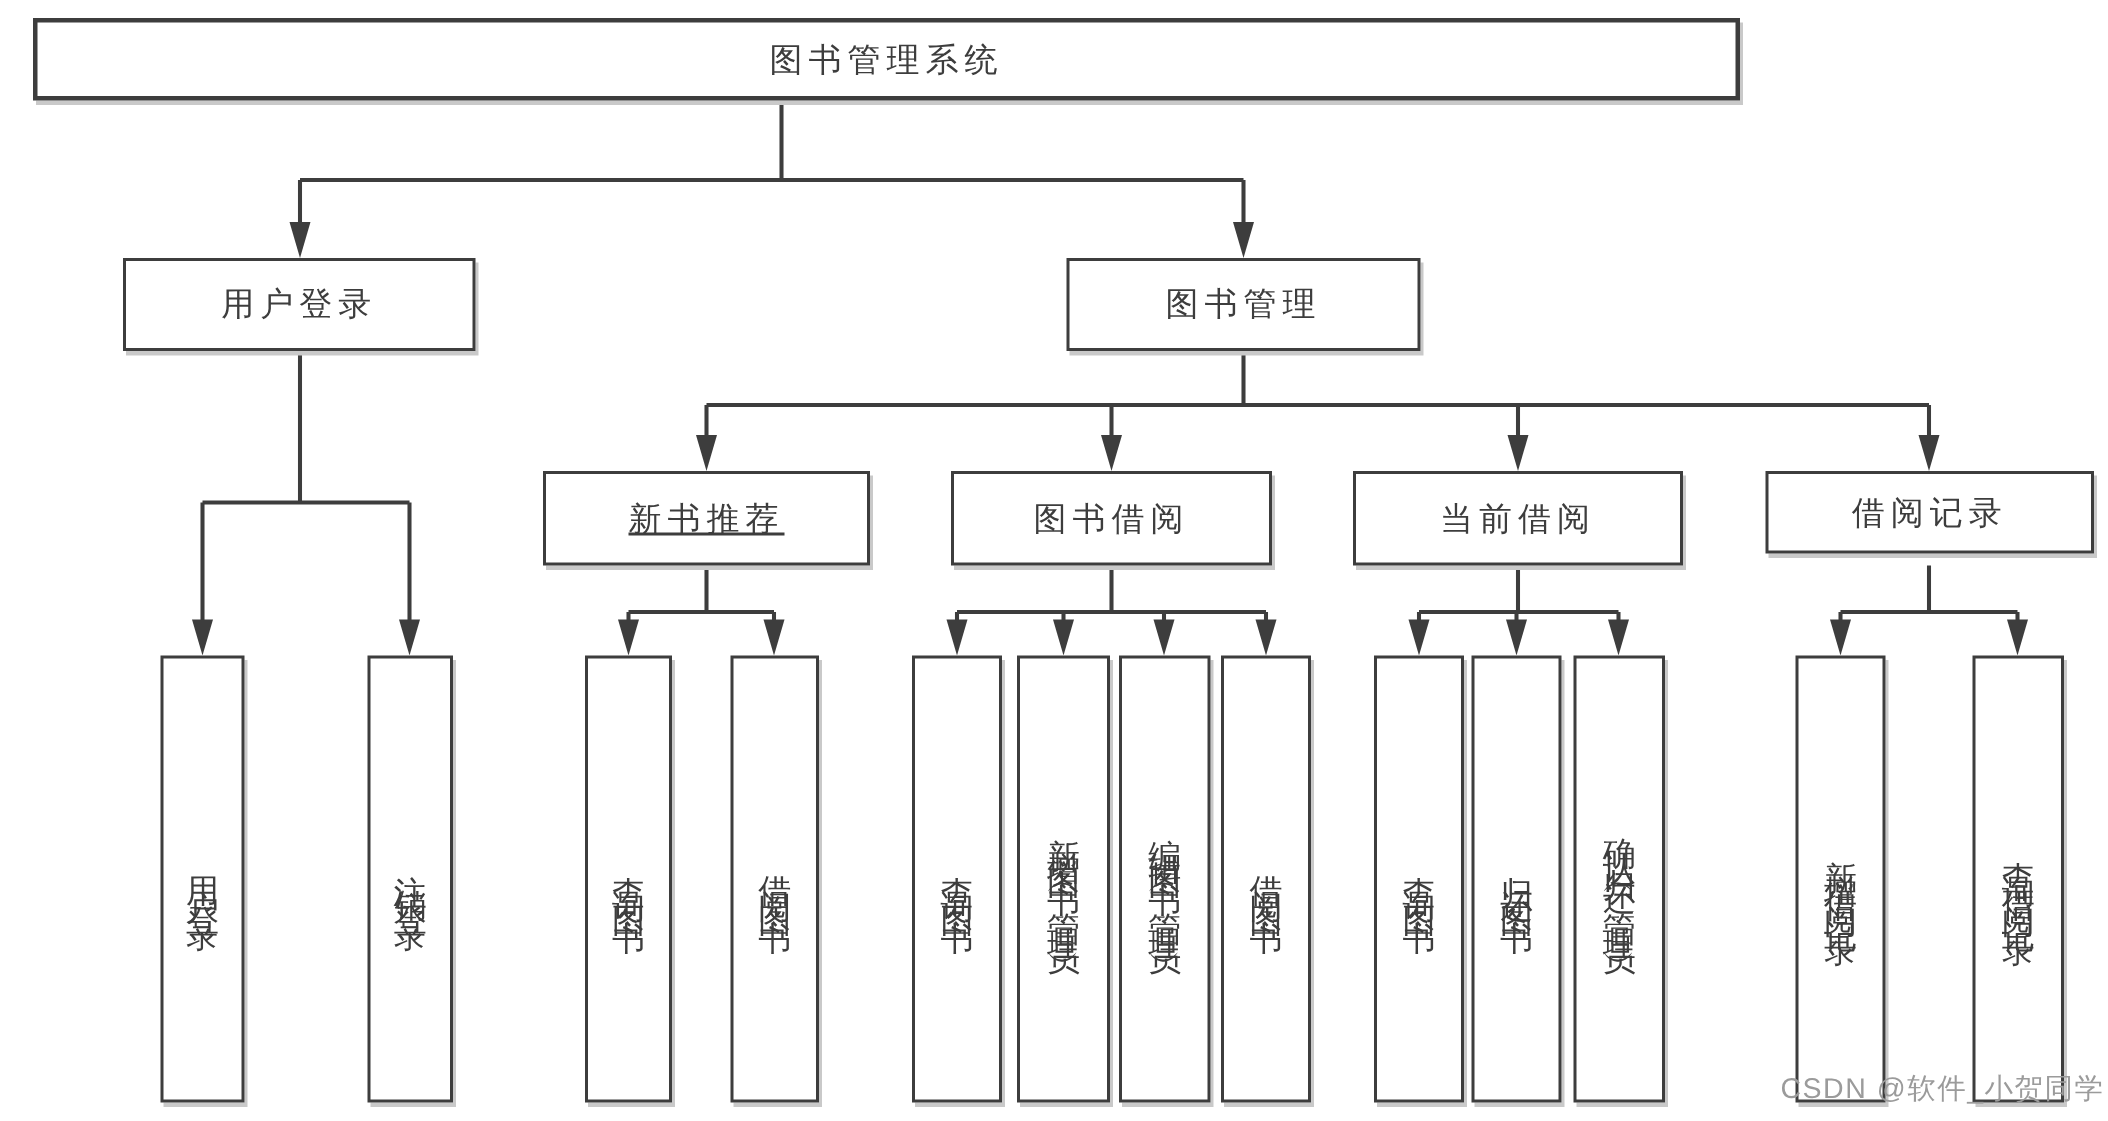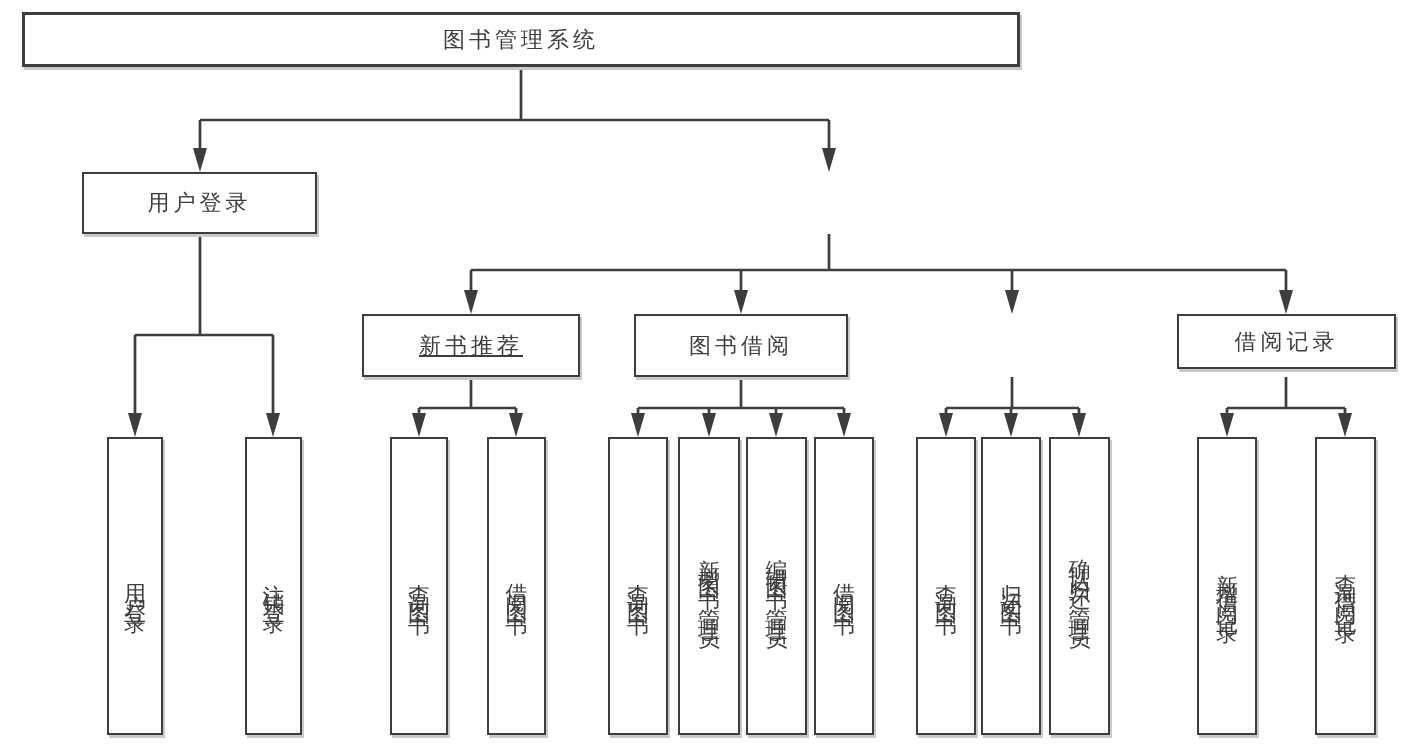--- a/index.html
+++ b/index.html
@@ -38,21 +38,21 @@
   .root { border-width: 3px; }
   .leaf {
     top: 437px;
     height: 298px;
     writing-mode: vertical-rl;
     text-orientation: mixed;
     letter-spacing: 10px;
     line-height: 1;
   }
   
-  .n-root        { left: 22px;   top: 12px;  width: 998px; height: 55px; }
+  .n-root        { left: 22px;   top: 12px;  width: 1138px; height: 55px; }
   .n-userlogin   { left: 82px;   top: 172px; width: 235px; height: 62px; }
   .n-bookmgmt    { left: 711px;  top: 172px; width: 236px; height: 62px; }
   .n-newbook     { left: 362px;  top: 314px; width: 218px; height: 63px; text-decoration: underline; }
   .n-bookborrow  { left: 634px;  top: 314px; width: 214px; height: 63px; text-align: center; }
   .n-currentbrw  { left: 902px;  top: 314px; width: 220px; height: 63px; }
   .n-borrowrec   { left: 1177px; top: 314px; width: 219px; height: 55px; }
   .l-1  { left: 107px;  width: 56px; }
   .l-2  { left: 245px;  width: 57px; }
   .l-3  { left: 390px;  width: 58px; }
   .l-4  { left: 487px;  width: 59px; }
@@ -112,36 +112,39 @@
     <polygon class="arrow" points="1072,413 1086,413 1079,437"></polygon>
 
     <path class="connector" d="M1286 377 V408 M1227 408 H1345 M1227 408 V418 M1345 408 V418"></path>
     <polygon class="arrow" points="1220,413 1234,413 1227,437"></polygon>
     <polygon class="arrow" points="1338,413 1352,413 1345,437"></polygon>
   </svg>
 
   <div class="node root n-root">图书管理系统</div>
 
   <div class="node n-userlogin">用户登录</div>
+  <div class="node n-bookmgmt">图书管理</div>
 
   <div class="node n-newbook">新书推荐</div>
   <div class="node n-bookborrow">图书借阅</div>
+  <div class="node n-currentbrw">当前借阅</div>
   <div class="node n-borrowrec">借阅记录</div>
 
   <div class="node leaf l-1">用户登录</div>
   <div class="node leaf l-2">注销登录</div>
 
   <div class="node leaf l-3">查询图书</div>
   <div class="node leaf l-4">借阅图书</div>
 
   <div class="node leaf l-5">查询图书</div>
   <div class="node leaf l-6">新增图书（管理员）</div>
   <div class="node leaf l-7">编辑图书（管理员）</div>
   <div class="node leaf l-8">借阅图书</div>
 
   <div class="node leaf l-9">查询图书</div>
   <div class="node leaf l-10">归还图书</div>
   <div class="node leaf l-11">确认归还（管理员）</div>
 
   <div class="node leaf l-12">新增借阅记录</div>
   <div class="node leaf l-13">查询借阅记录</div>
 
+  <div class="watermark">CSDN @软件_小贺同学</div>
 </div>
 
 </body></html>

